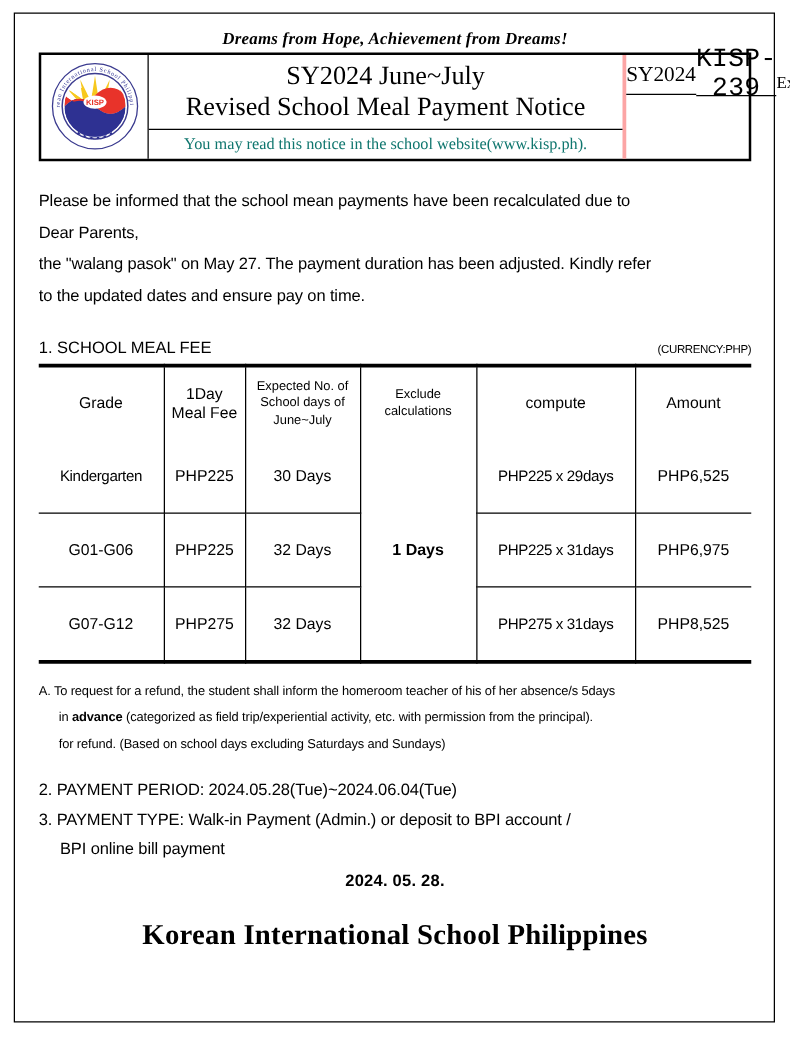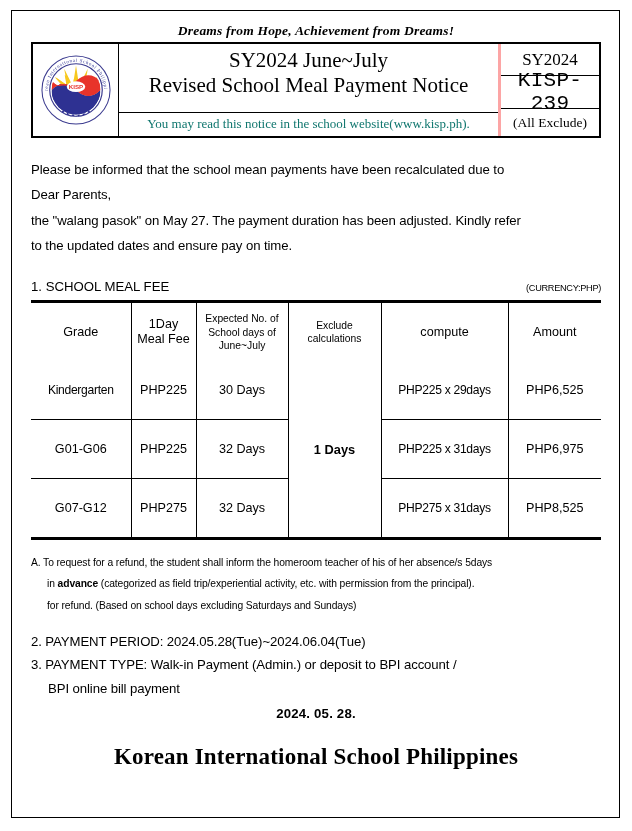--- a/index.html
+++ b/index.html
@@ -84,21 +84,21 @@
     font-family: "Liberation Serif", serif;
     font-size: 13px;
     color: #0f766e;
     padding: 3px 4px 4px 4px;
     white-space: nowrap;
   }
   .code-col {
     width: 98px;
     flex: 0 0 98px;
     display: flex;
-    flex-direction: column;
+    flex-direction: row;
     font-family: "Liberation Serif", serif;
     text-align: center;
     box-sizing: border-box;
   }
   .code-col > div {
     display: flex;
     align-items: center;
     justify-content: center;
     box-sizing: border-box;
   }

